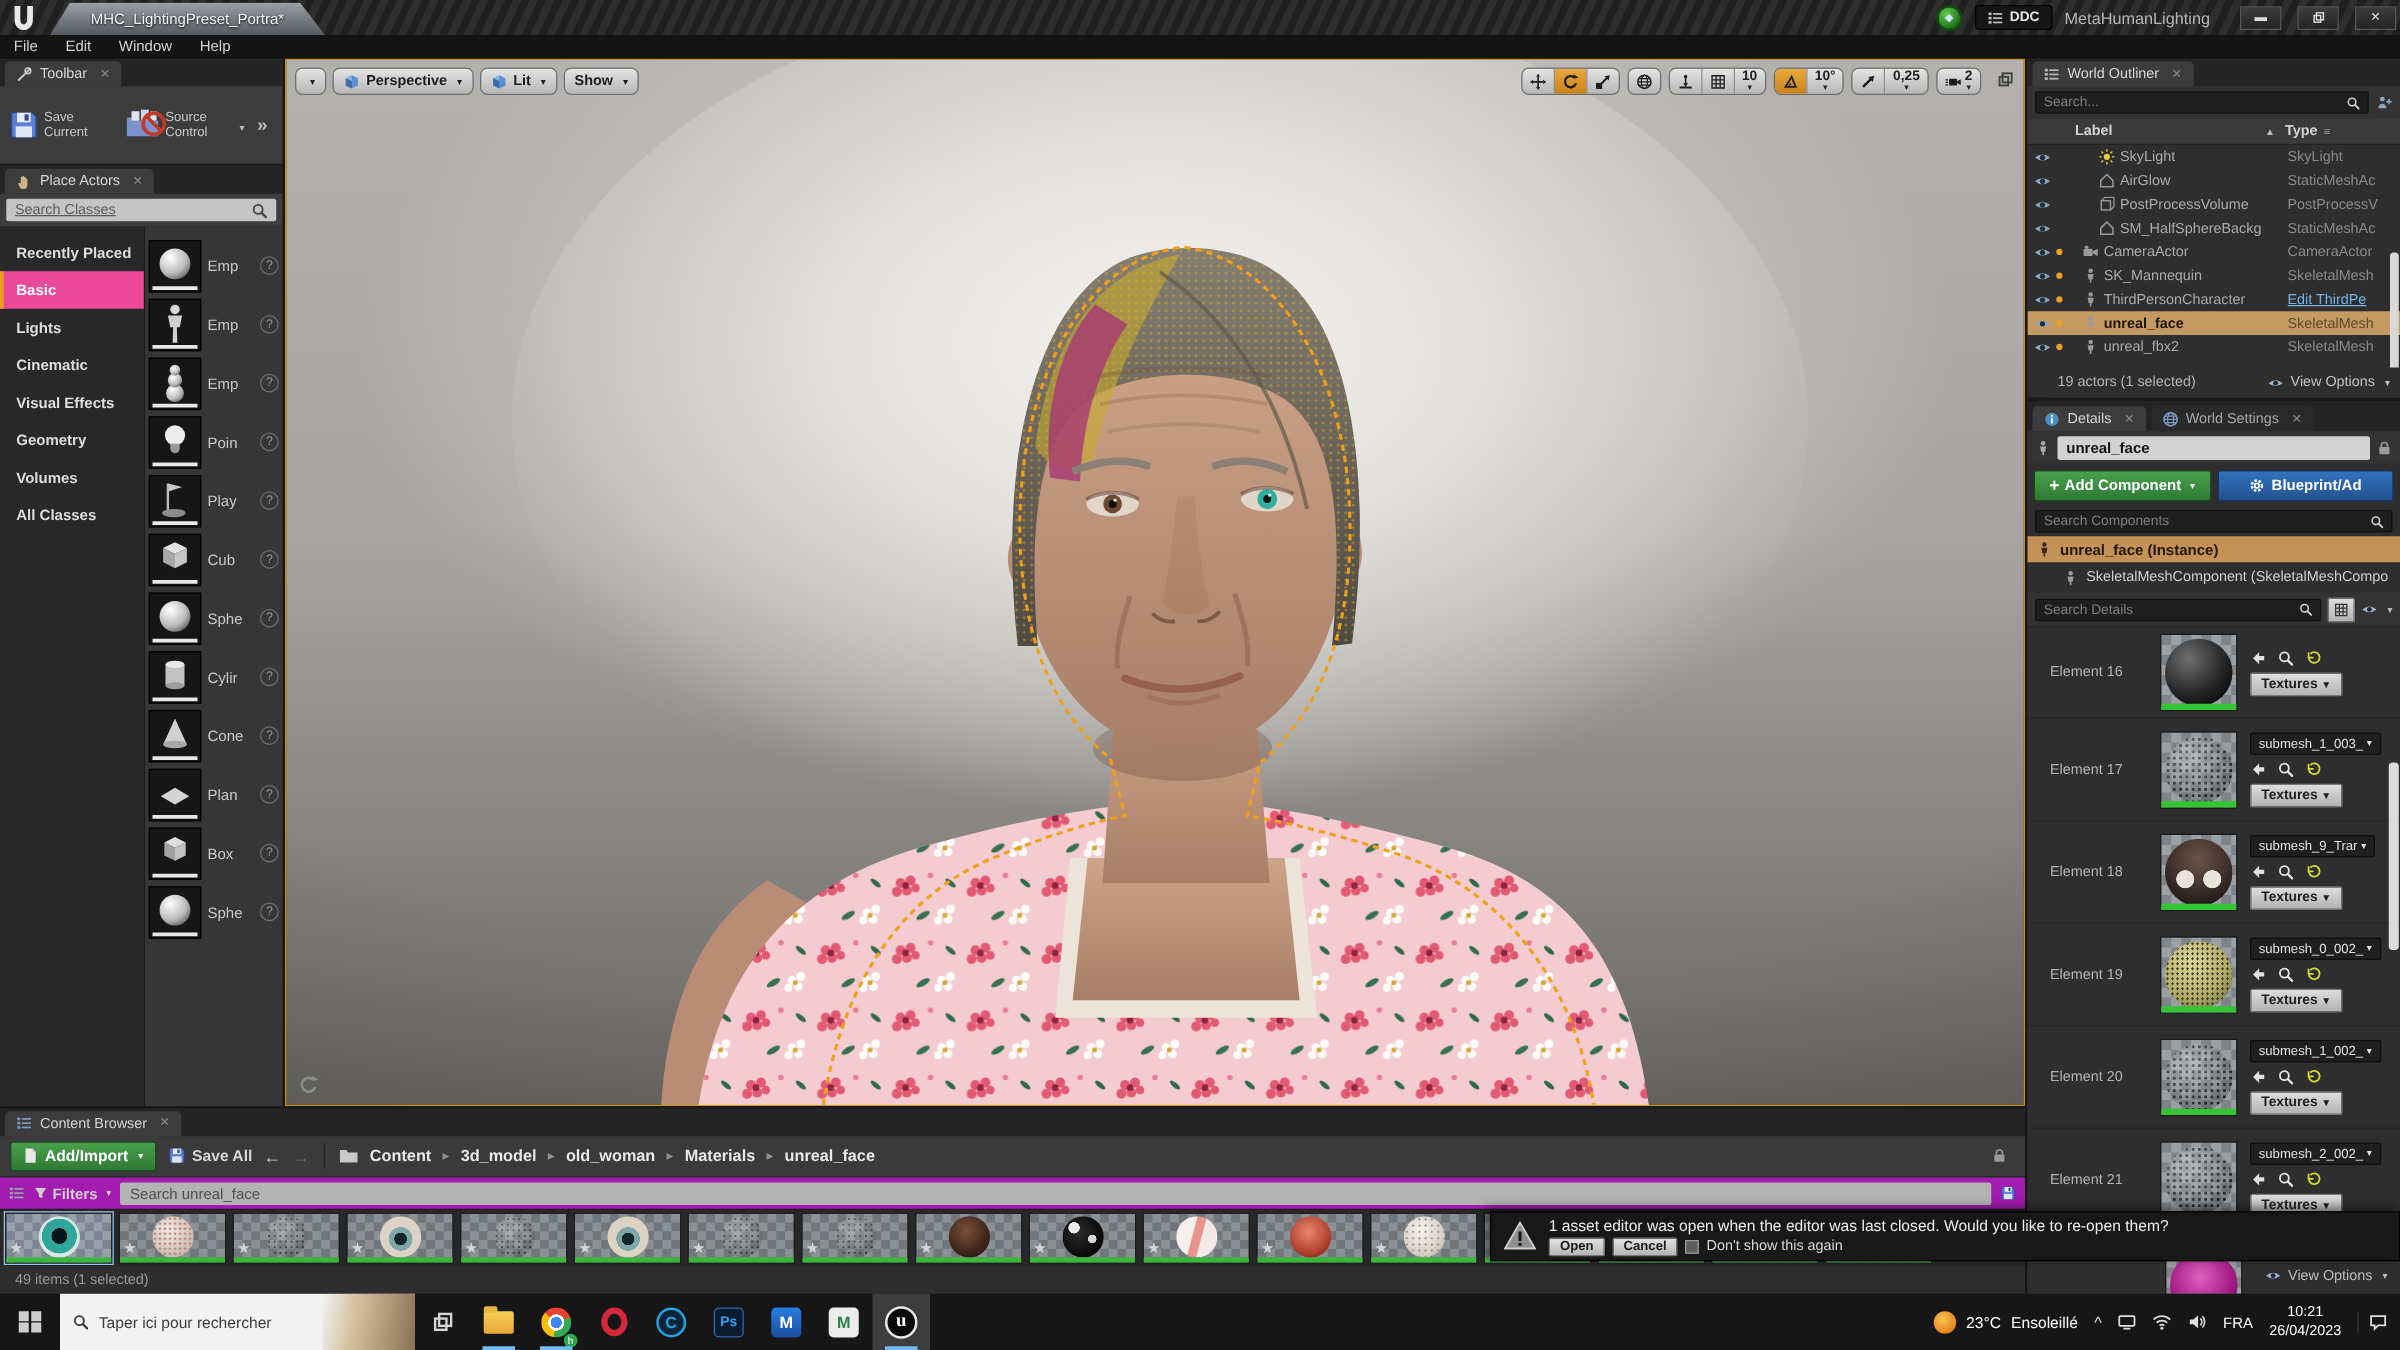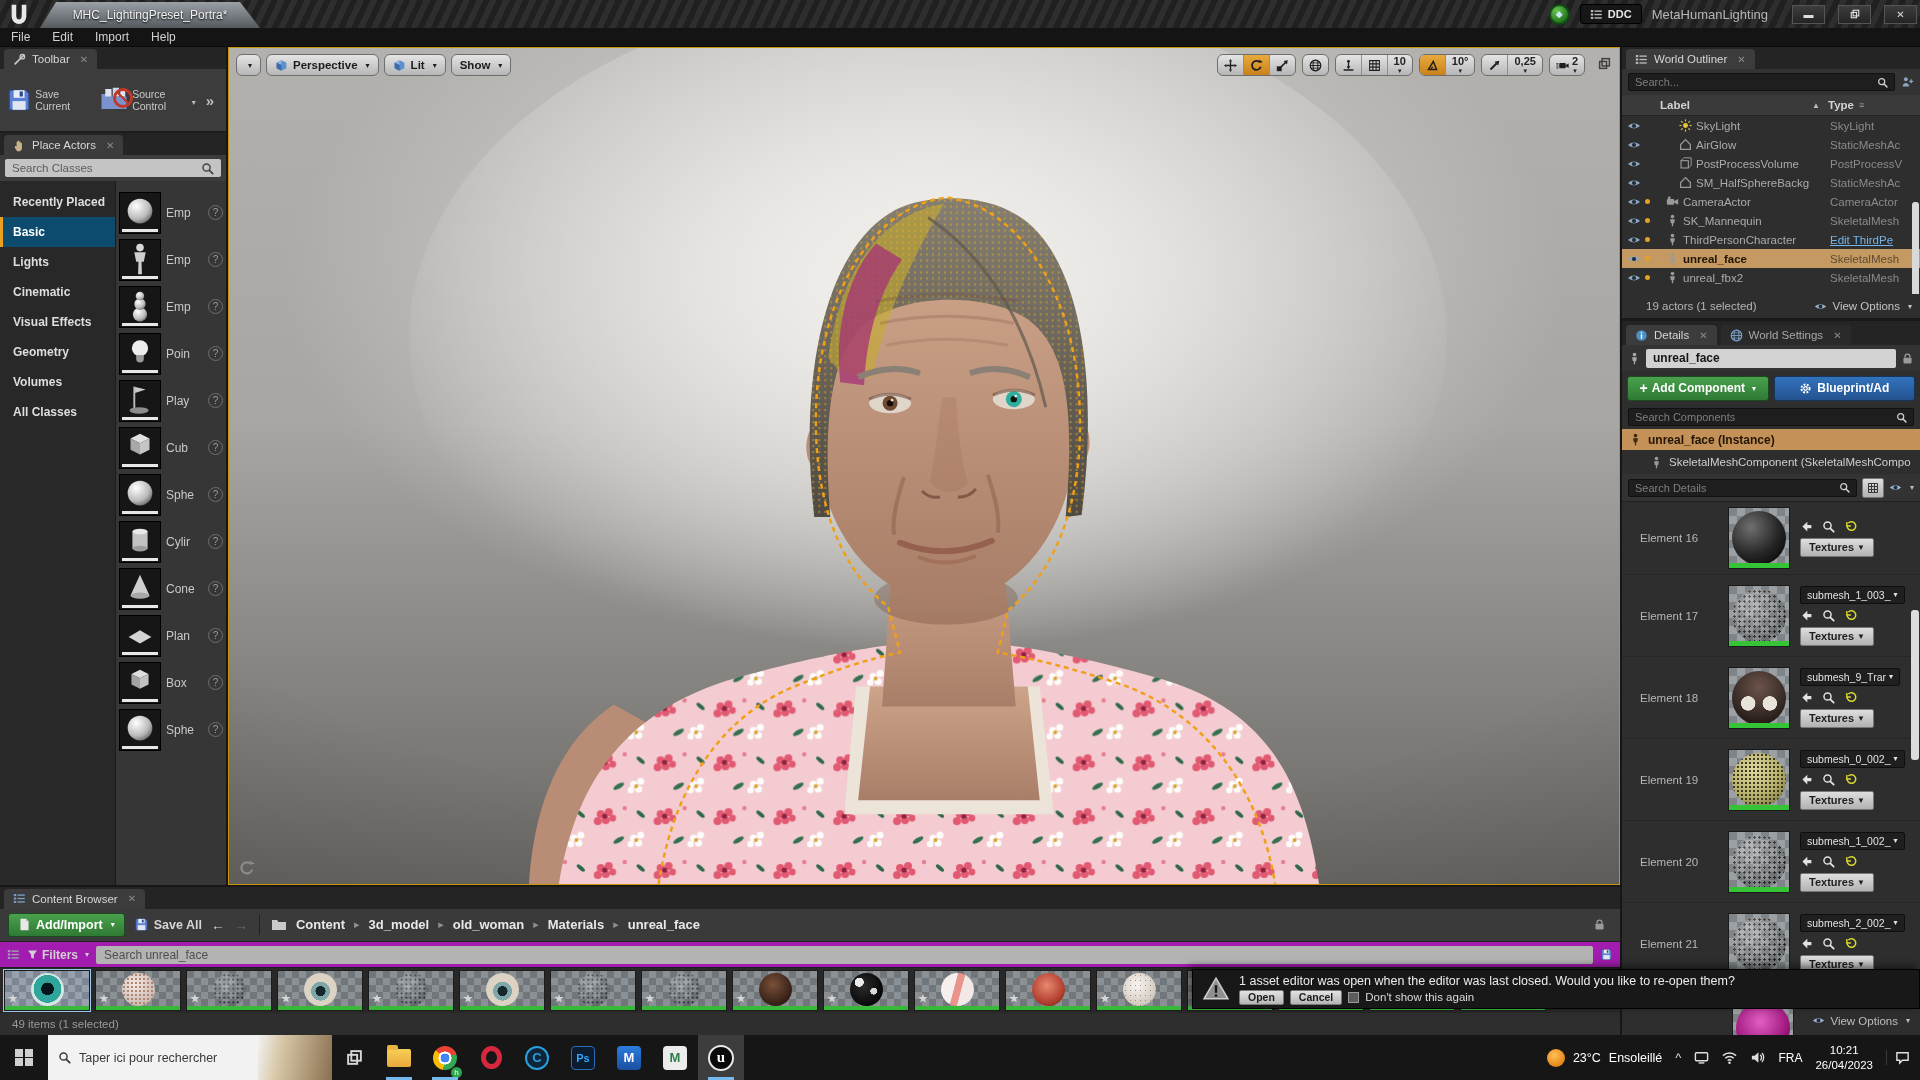--- a/index.html
+++ b/index.html
@@ -35,26 +35,26 @@
   .tab-x{color:#8a8a8a;font-size:10px;margin-left:4px;}
   #toolbar-body{height:64px;background:#3c3c3c;display:flex;align-items:center;padding:0 6px;gap:10px;border-bottom:2px solid #1d1d1d;}
   .tool-btn{display:flex;flex-direction:row;align-items:center;gap:3px;font-size:10.5px;color:#c9c9c9;}
   .tool-btn svg{width:30px;height:30px;}
   #src-ctl-wrap{display:flex;align-items:flex-start;}
   #src-slash{position:relative;}
   #src-slash::after{content:"";position:absolute;right:-4px;bottom:8px;width:14px;height:14px;border:3px solid #c0392b;border-radius:50%;
     background:linear-gradient(45deg,transparent 44%,#c0392b 44% 56%,transparent 56%);}
   #toolbar-expand{margin-left:auto;color:#bdbdbd;font-size:15px;font-weight:bold;padding-right:6px;}
   #pa-search-row{height:26px;background:#3c3c3c;display:flex;align-items:center;padding:0 5px;}
-  .search-light{flex:1;height:18px;background:#c4c4c4;border-radius:2px;color:#5c5c5c;font-size:11.5px;display:flex;align-items:center;padding:0 7px;}
+  .search-light{flex:1;height:18px;background:#c4c4c4;border-radius:2px;color:#5c5c5c;font-size:11.5px;display:flex;align-items:center;padding:0 7px;text-decoration:underline;}
   .search-light .ic{margin-left:auto;color:#444;}
   #pa-body{flex:1;display:flex;background:#2b2b2b;}
   #pa-cats{width:116px;background:#282828;border-right:1px solid #1c1c1c;padding-top:6px;}
   .pa-cat{height:30px;display:flex;align-items:center;padding-left:10px;font-size:12px;font-weight:bold;color:#dedede;border-left:3px solid transparent;}
-  .pa-cat.active{background:#0c4a6e;border-left:3px solid #e8a020;color:#fff;}
+  .pa-cat.active{background:#ec4899;border-left:3px solid #e8a020;color:#fff;}
   #pa-items{flex:1;background:#363636;padding-top:8px;}
   .pa-item{height:47px;display:flex;align-items:center;gap:5px;padding:0 3px;justify-content:space-between;}
   .pa-thumb{width:42px;height:42px;background:#161616;border:1px solid #000;position:relative;flex:none;}
   .pa-thumb::after{content:"";position:absolute;left:2px;right:2px;bottom:1px;height:3px;background:#e8e8e8;}
   .pa-shape{width:40px;height:38px;}
   .pa-label{font-size:12px;color:#c9c9c9;white-space:nowrap;overflow:hidden;max-width:34px;}
   .pa-help{width:15px;height:15px;border:1px solid #6e6e6e;border-radius:50%;color:#9a9a9a;font-size:10px;
     display:flex;align-items:center;justify-content:center;flex:none;margin-left:auto;}
 
   
@@ -511,21 +511,21 @@
           </svg>
         </div>
       <div class="winbtn">✕</div>
     </div>
   </div>
 
   <div id="menubar">
 
   <span class="menu-item">File</span>
       <span class="menu-item">Edit</span>
-      <span class="menu-item">Import</span>
+      <span class="menu-item">Window</span>
       <span class="menu-item">Help</span>
     </div>
 
   <div id="leftcol">
     <div class="paneltab-row">
       <div class="paneltab">
         <svg class="ic" style="color:#c9c9c9">
             <use href="#i-tools"></use>
           </svg>
         <span>Toolbar</span>

